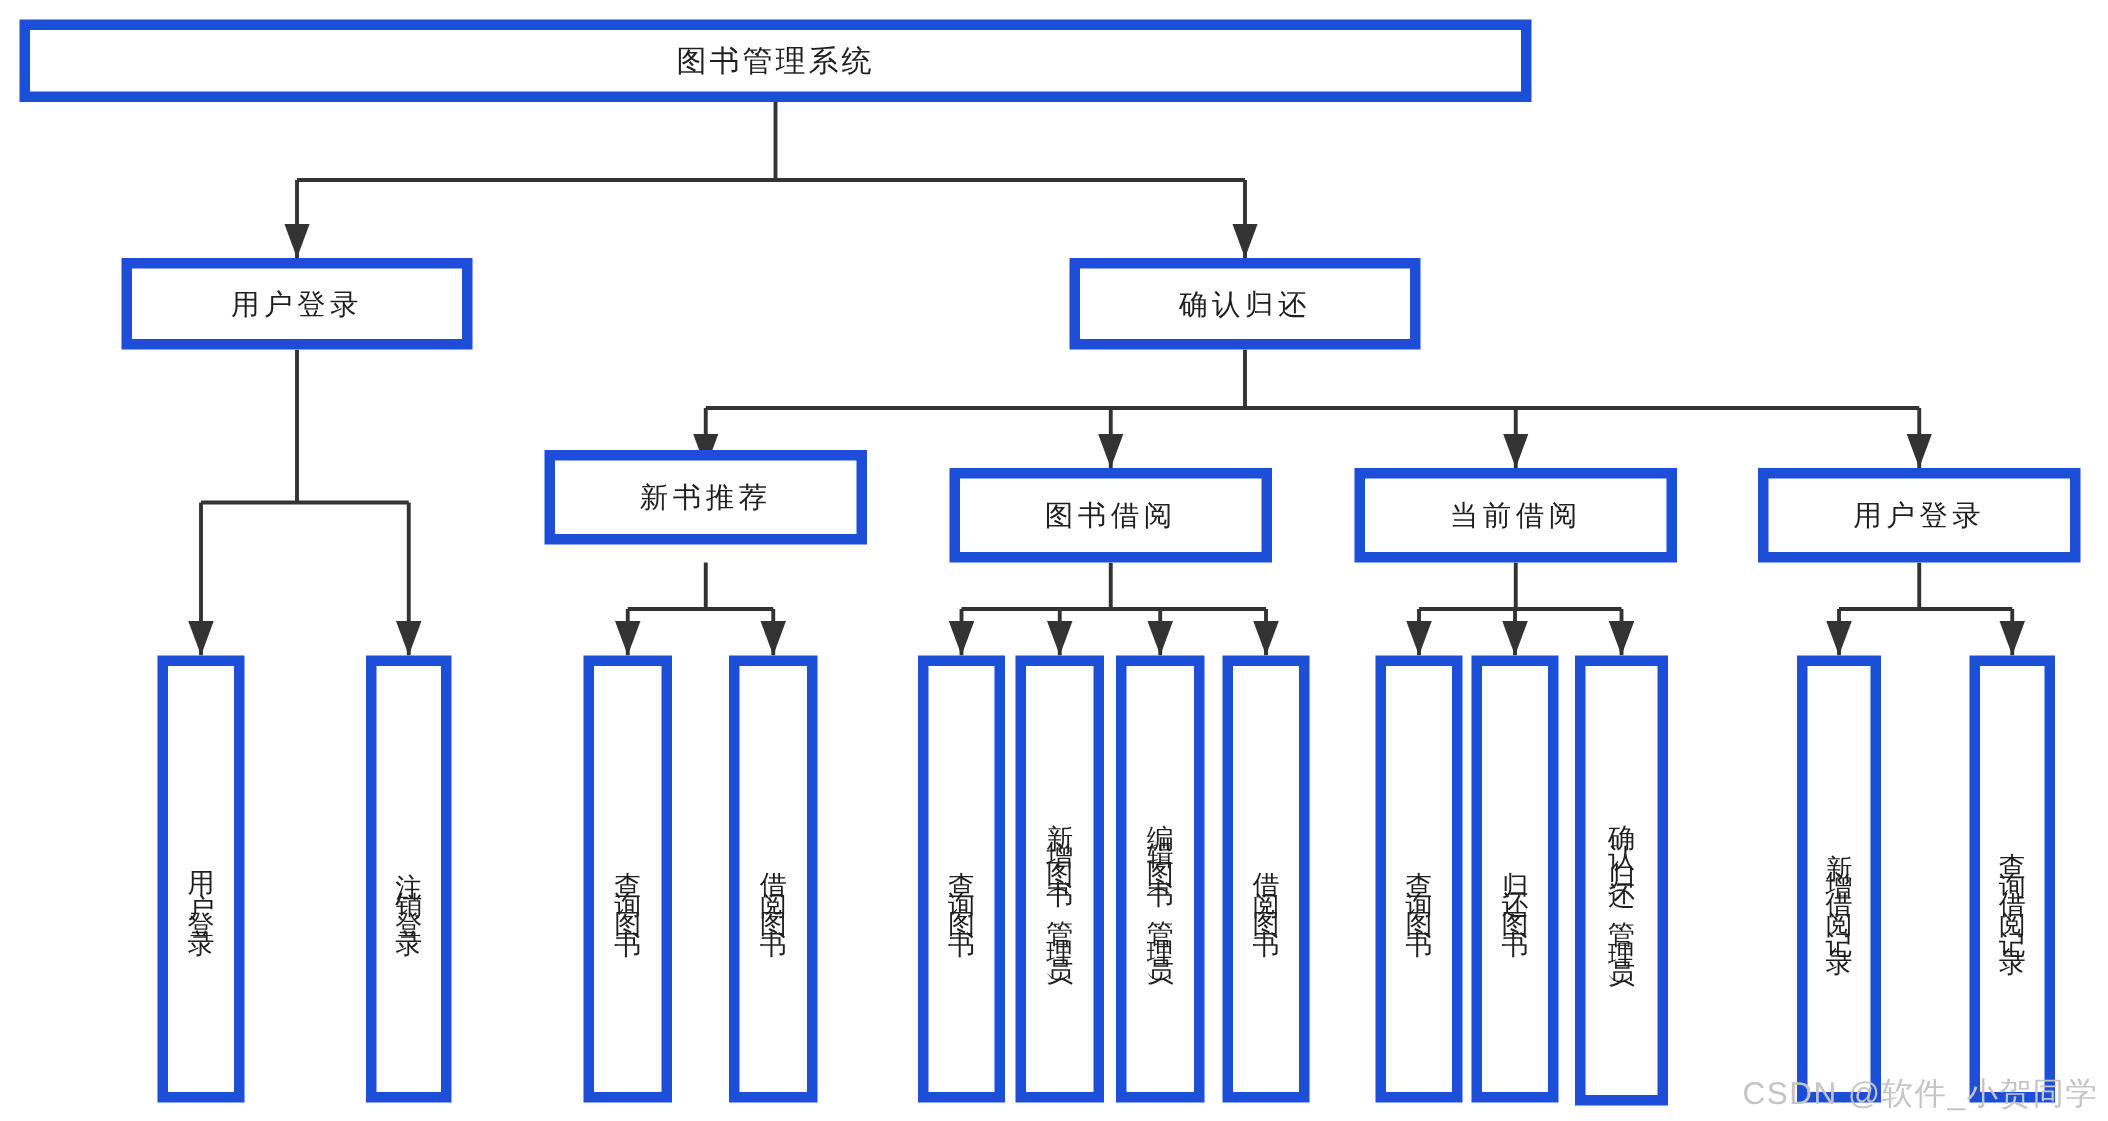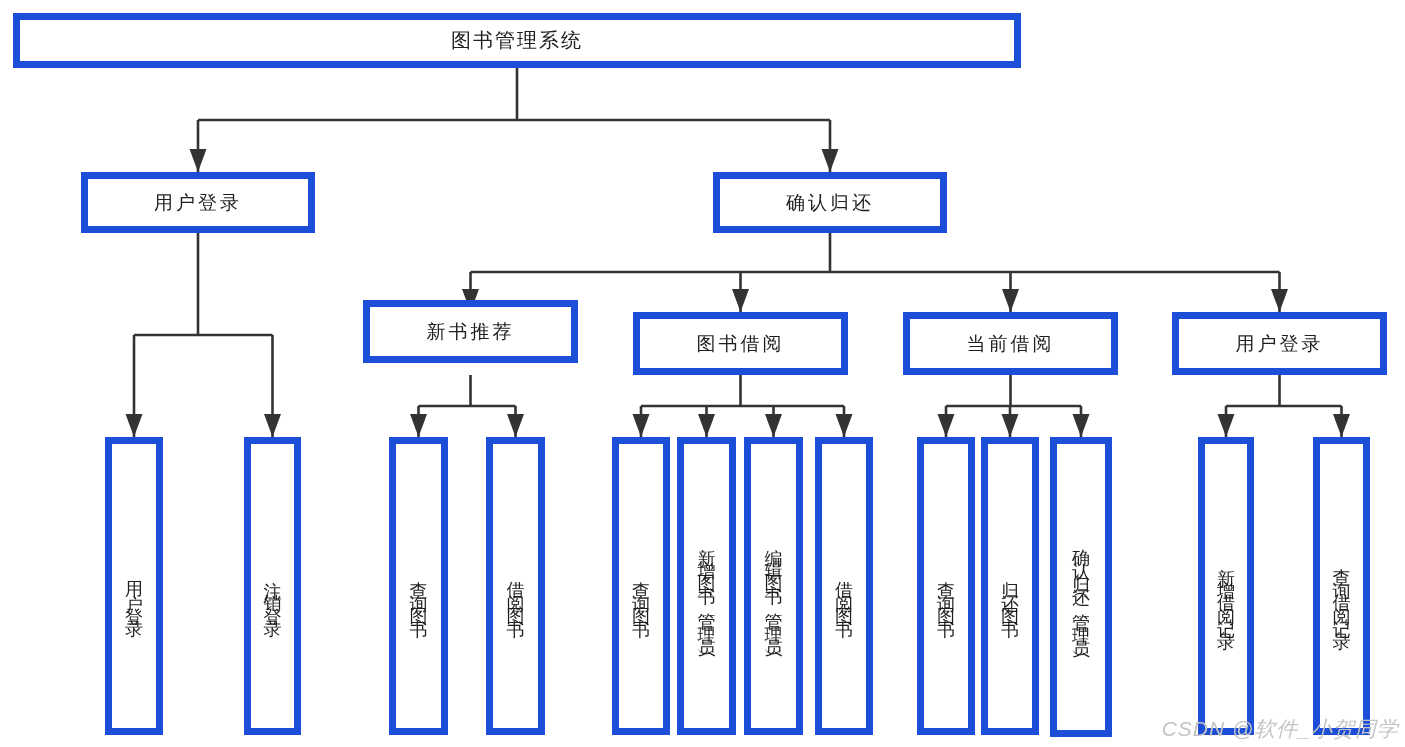--- a/index.html
+++ b/index.html
@@ -15,21 +15,21 @@
   }
   .hl{font-size:19px;letter-spacing:3px;white-space:nowrap;color:#1f1f1f;}
   .root .hl{font-size:20px;letter-spacing:2px;}
   .vl{
     writing-mode:vertical-rl;text-orientation:mixed;
     font-size:18px;letter-spacing:13px;line-height:1;
     padding-top:13px;color:#1f1f1f;white-space:nowrap;
   }
   .watermark{
     position:absolute;right:6px;bottom:4px;
-    font-size:21px;color:#c4c4c4;letter-spacing:1px;white-space:nowrap;font-style:italic;
+    font-size:21px;color:#c4c4c4;letter-spacing:1px;white-space:nowrap;
   }
 </style>
 </head>
 <body>
 
 <div class="canvas">
 
   <svg class="connectors" viewBox="0 0 1405 747">
     <defs>
       <marker id="arrow" markerUnits="userSpaceOnUse" markerWidth="24" markerHeight="18" refX="23" refY="8.5" orient="auto">

